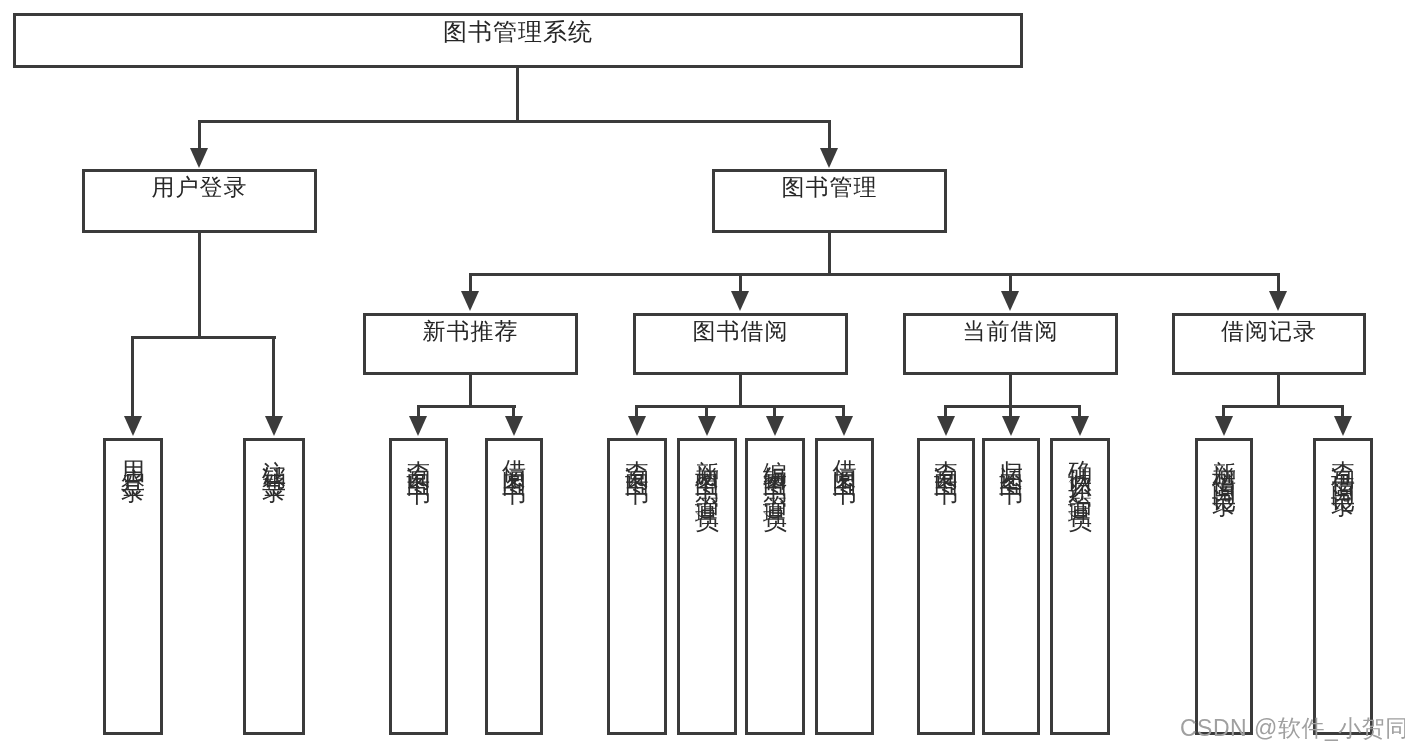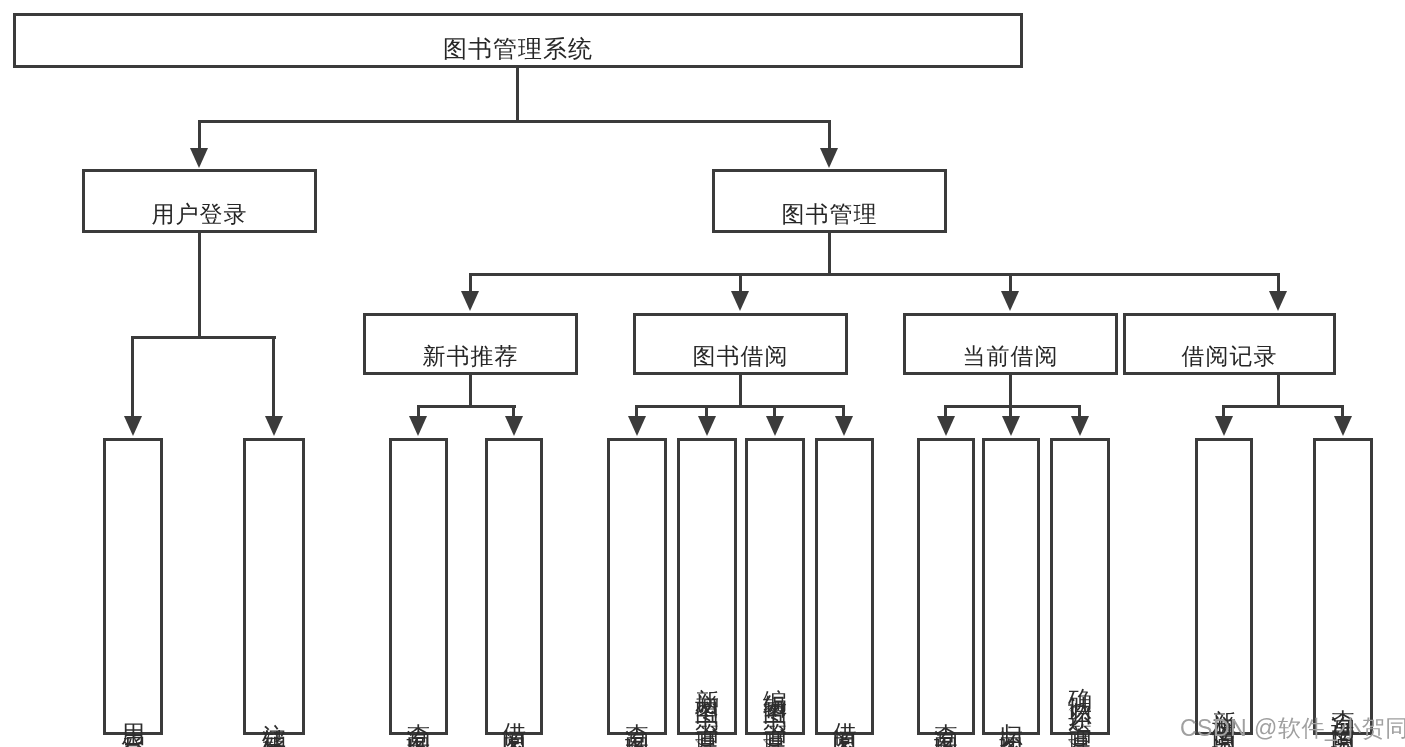--- a/index.html
+++ b/index.html
@@ -3,21 +3,21 @@
 <meta charset="utf-8">
 <style>
   html,body{margin:0;padding:0;background:#ffffff;}
   .canvas{
     position:relative;width:1405px;height:747px;background:#ffffff;overflow:hidden;
     font-family:"Liberation Sans", sans-serif;color:#262626;
   }
   .box{
     position:absolute;box-sizing:border-box;background:#ffffff;
     border:3px solid #3b3b3b;
-    display:flex;align-items:flex-end;justify-content:center;
+    display:flex;align-items:flex-start;justify-content:center;
   }
   .hlabel{font-size:23px;letter-spacing:1px;color:#262626;white-space:nowrap;}
   .root-label{font-size:24px;}
   .vlabel{
     writing-mode:vertical-rl;text-orientation:mixed;
     font-size:24px;line-height:1;letter-spacing:7px;
     white-space:nowrap;color:#2d2d2d;
   }
   .hl{position:absolute;height:3px;background:#3b3b3b;}
   .vl{position:absolute;width:3px;background:#3b3b3b;}
@@ -53,21 +53,21 @@
   </div>
 
   <div class="box" style="left:633px;top:313px;width:215px;height:62px;">
     <span class="hlabel">图书借阅</span>
   </div>
 
   <div class="box" style="left:903px;top:313px;width:215px;height:62px;">
     <span class="hlabel">当前借阅</span>
   </div>
 
-  <div class="box" style="left:1123px;top:313px;width:213px;height:62px;">
+  <div class="box" style="left:1172px;top:313px;width:194px;height:62px;">
     <span class="hlabel">借阅记录</span>
   </div>
 
   <div class="box" style="left:103px;top:438px;width:60px;height:297px;">
     <span class="vlabel">用户登录</span>
   </div>
 
   <div class="box" style="left:243px;top:438px;width:62px;height:297px;">
     <span class="vlabel">注销登录</span>
   </div>

